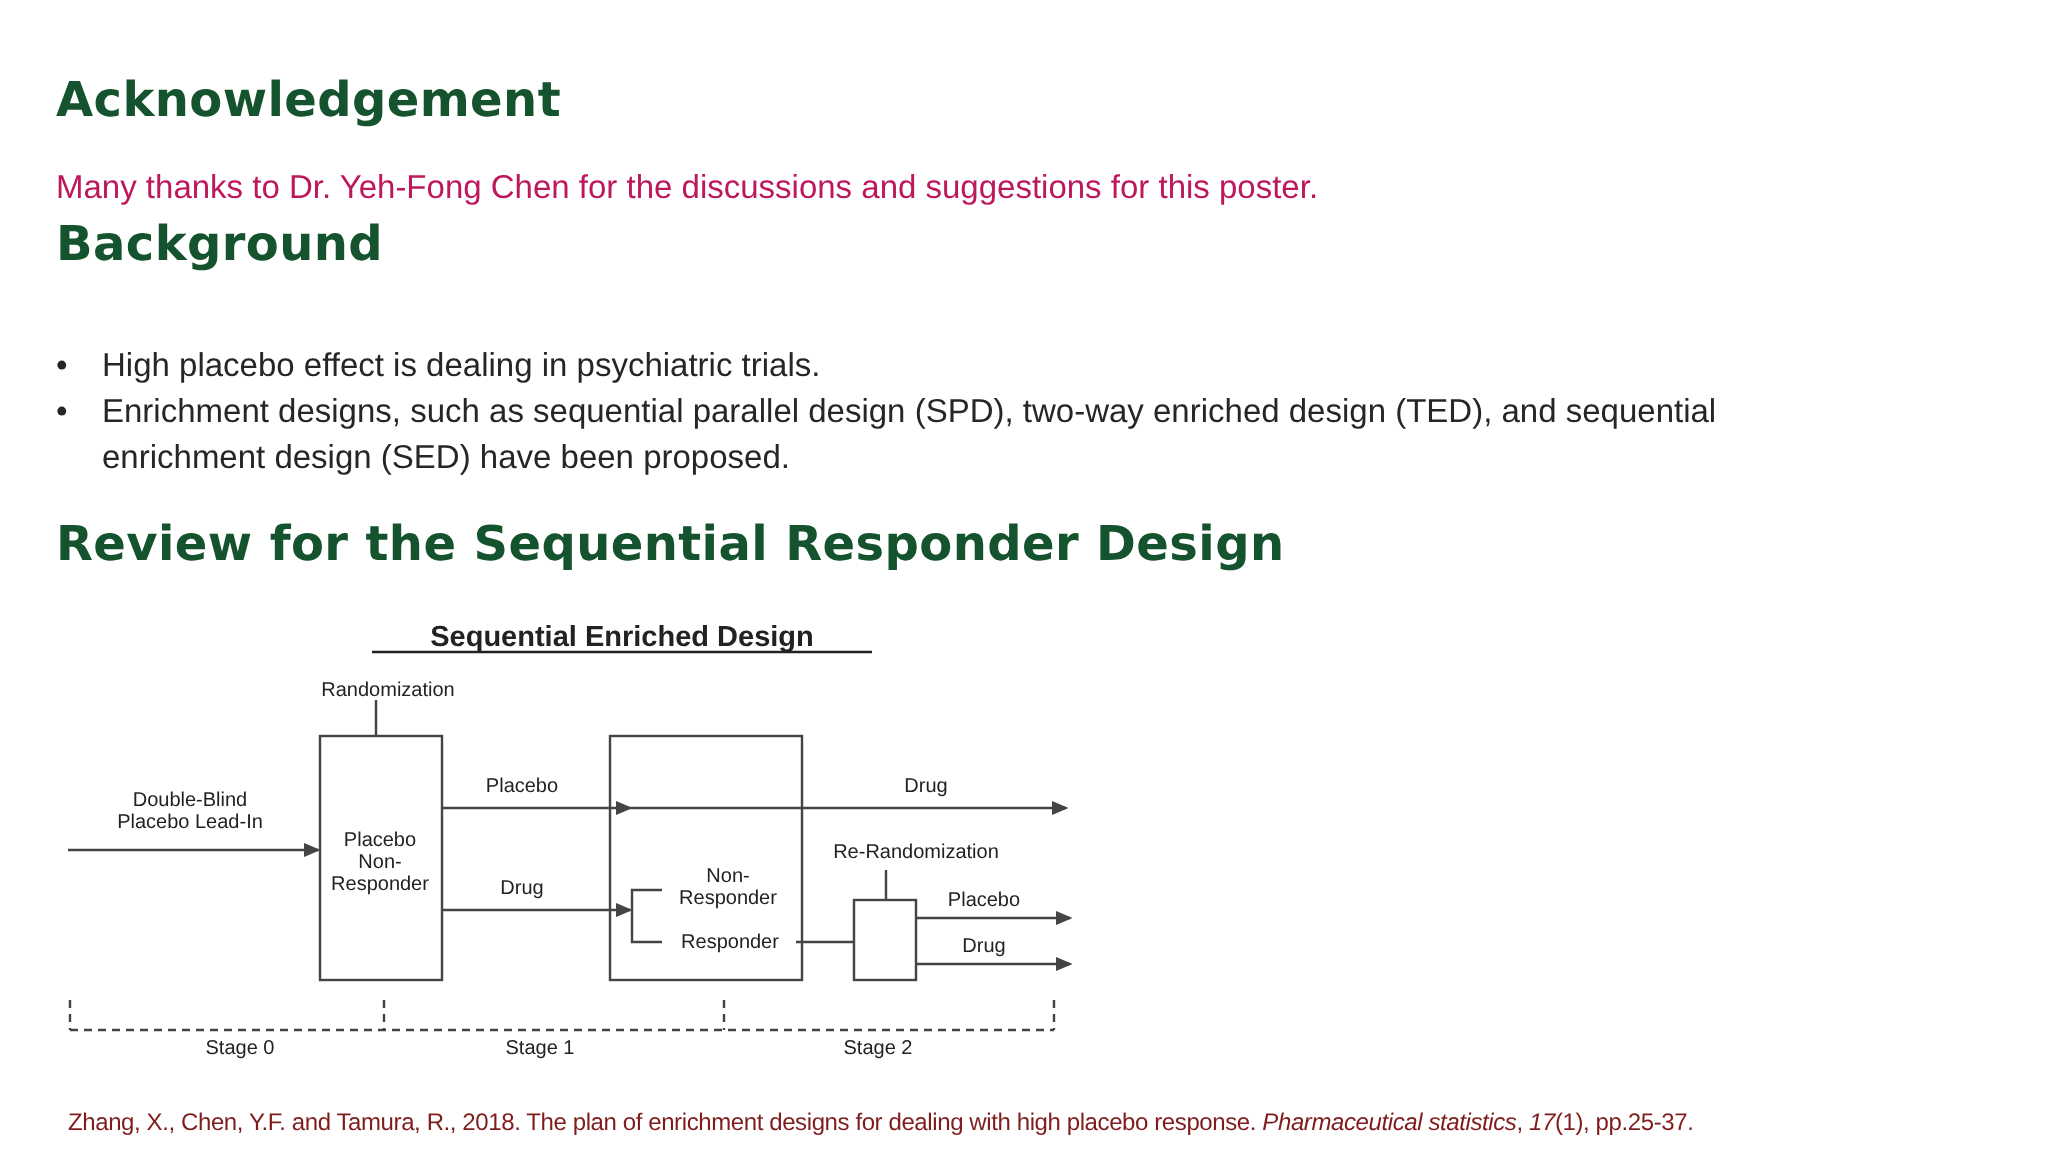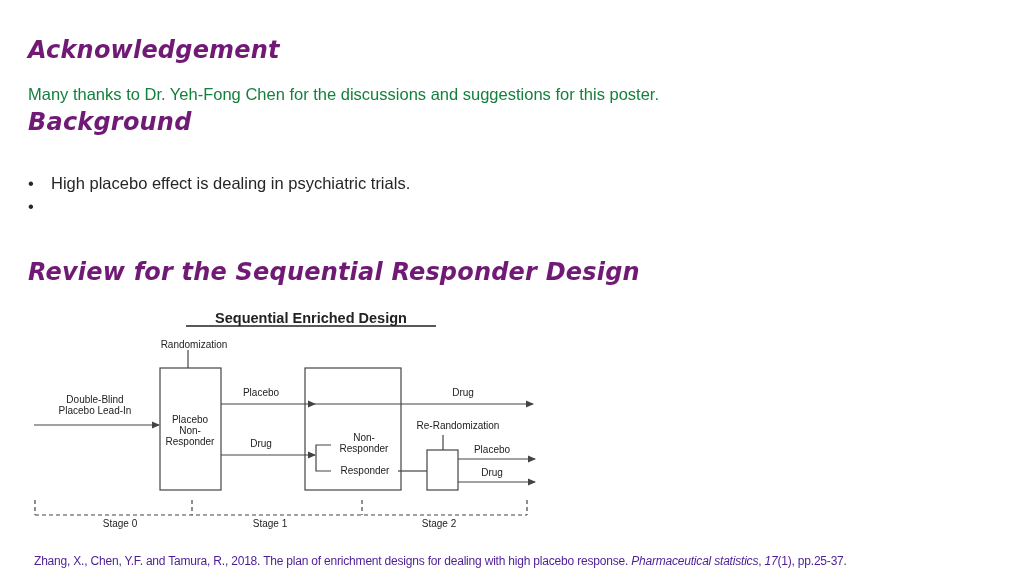--- a/index.html
+++ b/index.html
@@ -4,60 +4,61 @@
 <style>
   html, body { margin: 0; padding: 0; }
   body {
     width: 1024px; height: 576px; overflow: hidden;
     background: #ffffff; position: relative;
     font-family: "Liberation Sans", sans-serif; color: #262626;
   }
   .heading {
     position: absolute; left: 28px; margin: 0;
     font-family: "DejaVu Sans", sans-serif; font-weight: bold;
-    color: #701a75; font-size: 24px; letter-spacing: 0.2px; font-style: italic;
+    color: #14532d; font-size: 24px; letter-spacing: 0.2px;
   }
   .para {
     position: absolute; left: 28px; margin: 0;
-    font-size: 16.5px; color: #15803d;
+    font-size: 16.5px; color: #be185d;
   }
   ul.bullets {
     position: absolute; left: 28px; top: 172px; margin: 0; padding: 0;
     list-style: none; width: 860px;
   }
   ul.bullets li {
     position: relative; padding-left: 23px; font-size: 16.5px; line-height: 23px;
   }
   ul.bullets li .dot {
     position: absolute; left: 0; top: 0;
   }
   .figure {
     position: absolute; left: 28px; top: 305px; width: 520px; height: 235px;
   }
   .figure svg { display: block; }
   .figure text { font-family: "Liberation Sans", sans-serif; fill: #222; }
   .citation {
-    position: absolute; left: 34px; top: 554px; font-size: 12px; color: #4c1d95;
+    position: absolute; left: 34px; top: 554px; font-size: 12px; color: #7f1d1d;
     letter-spacing: -0.2px; white-space: nowrap;
   }
 </style>
 </head>
 <body>
 
 <h2 class="heading" style="top:36px">Acknowledgement</h2>
 <p class="para" style="top:85px">Many thanks to Dr. Yeh-Fong Chen for the discussions and suggestions for this poster.</p>
 
 <h2 class="heading" style="top:108px">Background</h2>
 <ul class="bullets">
   <li>
     <span class="dot">•</span>
     <span>High placebo effect is dealing in psychiatric trials.</span>
   </li>
   <li>
     <span class="dot">•</span>
+    <span>Enrichment designs, such as sequential parallel design (SPD), two-way enriched design (TED), and sequential enrichment design (SED) have been proposed.</span>
   </li>
 </ul>
 
 <h2 class="heading" style="top:258px">Review for the Sequential Responder Design</h2>
 
 <div class="figure">
   <svg width="520" height="235" viewBox="0 0 520 235" xmlns="http://www.w3.org/2000/svg">
     <defs>
       <marker id="arr" markerWidth="7" markerHeight="6" refX="6" refY="3" orient="auto">
         <path d="M0,0 L7,3 L0,6 Z" fill="#444"></path>

